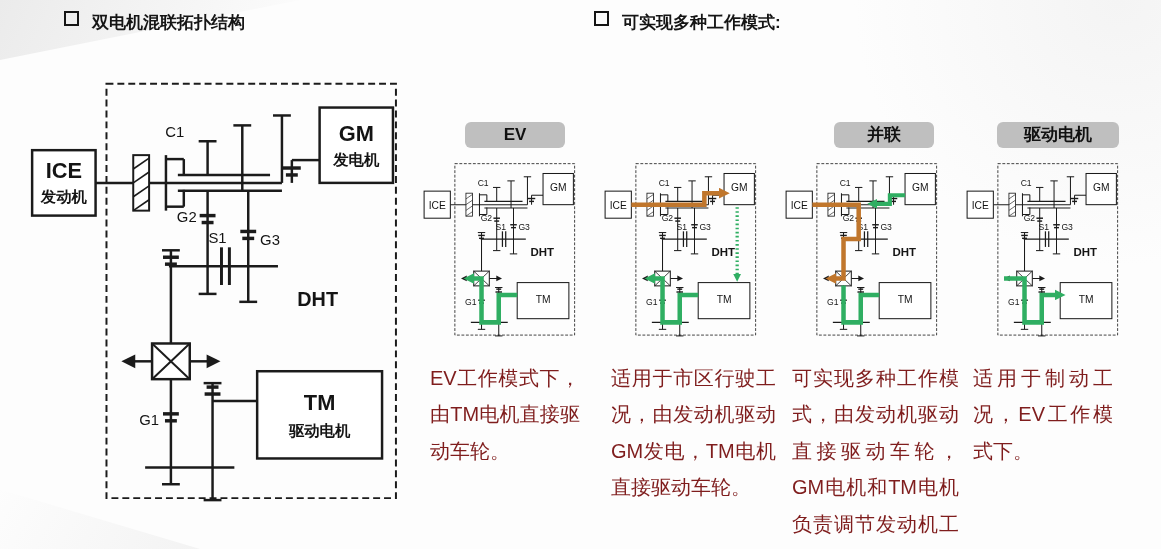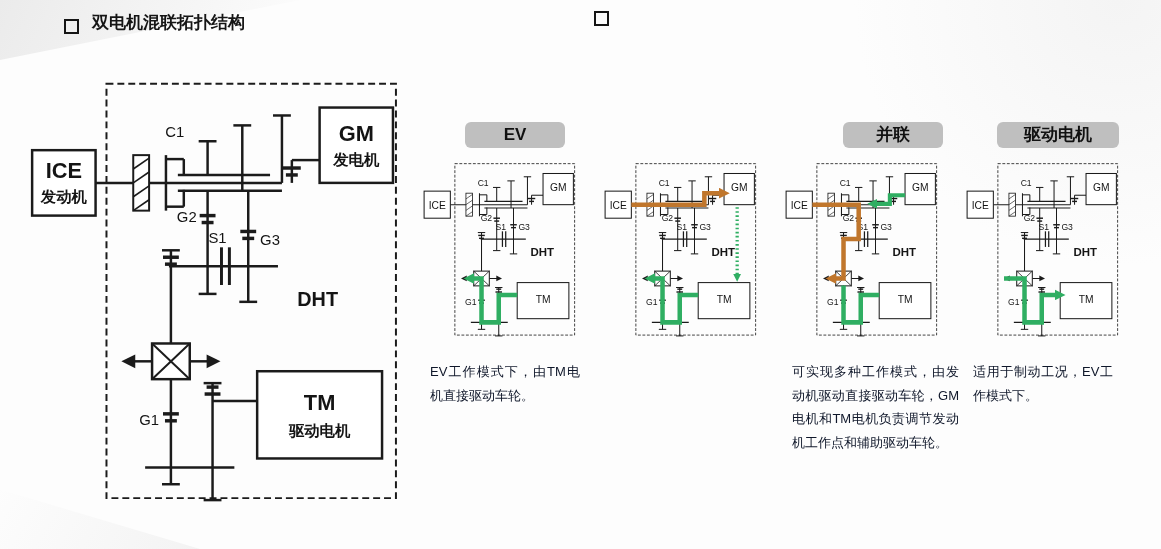--- a/index.html
+++ b/index.html
@@ -11,51 +11,52 @@
   }
   .bg-tl{position:absolute;left:0;top:0;width:300px;height:60px;
     background:linear-gradient(115deg,#ebebeb,rgba(255,255,255,0));
     clip-path:polygon(0 0,300px 0,0 60px);pointer-events:none;}
   .bg-bl{position:absolute;left:0;bottom:0;width:200px;height:70px;
     background:linear-gradient(300deg,#f3f3f3,rgba(255,255,255,0));
     clip-path:polygon(0 100%,0 15%,100% 100%);pointer-events:none;}
   .bg-tr{position:absolute;right:0;top:0;width:420px;height:300px;
     background:radial-gradient(circle at 90% 0%,#f4f4f4 0%,rgba(255,255,255,0) 55%);
     pointer-events:none;}
-  .hdr{position:absolute;display:flex;align-items:flex-end;gap:13px;
+  .hdr{position:absolute;display:flex;align-items:flex-start;gap:13px;
     font-size:17px;font-weight:bold;color:#151515;}
   .hdr-left{left:64px;top:11px;}
   .hdr-right{left:594px;top:11px;}
   .bullet{width:11px;height:11px;border:2.6px solid #151515;display:inline-block;flex:0 0 auto;}
   .main-diagram{position:absolute;left:22px;top:56px;width:392px;height:456px;}
   .mode-col{position:absolute;top:0;width:178px;height:549px;text-decoration:underline;}
   .mode-button{
     position:absolute;top:122px;height:22px;line-height:22px;padding:2px 0;
     background:#bfbfbf;border-radius:6px;text-align:center;
     font-size:17px;font-weight:bold;color:#111;
   }
   .mode-diagram{position:absolute;top:152px;left:0;width:162px;height:189px;}
   .mode-desc{position:absolute;top:360px;left:10px;
-    font-size:13px;line-height:1.82;color:#0f172a;text-align:justify;}
+    font-size:20px;line-height:1.82;color:#7f1d1d;text-align:justify;}
   svg{display:block;}
 </style>
 </head>
 <body>
 
 <div class="bg-tl"></div>
 <div class="bg-bl"></div>
 <div class="bg-tr"></div>
 
 <div class="hdr hdr-left">
   <span class="bullet"></span>
   <span>双电机混联拓扑结构</span>
 </div>
 
 <div class="hdr hdr-right">
   <span class="bullet"></span>
+  <span>可实现多种工作模式:</span>
 </div>
 
 <div class="main-diagram" id="main-diagram">
     <svg viewBox="0 0 395 460" width="100%" height="100%" xmlns="http://www.w3.org/2000/svg">
       <defs>
       <marker id="gaM" markerWidth="2.4" markerHeight="2.4" refX="0.4" refY="1.2" orient="auto">
           <path d="M0,0 L2.4,1.2 L0,2.4 z" fill="#2fae62"></path>
         </marker>
       <marker id="oaM" markerWidth="2.4" markerHeight="2.4" refX="0.4" refY="1.2" orient="auto">
           <path d="M0,0 L2.4,1.2 L0,2.4 z" fill="#c0762c"></path>
@@ -301,24 +302,25 @@
         <text x="176" y="167" font-size="21" font-weight="400" text-anchor="end" fill="#141414" font-family="'Liberation Sans','DejaVu Sans',sans-serif">G2</text>
         <text x="240" y="191" font-size="21" font-weight="400" text-anchor="start" fill="#141414" font-family="'Liberation Sans','DejaVu Sans',sans-serif">G3</text>
         <text x="197" y="189" font-size="21" font-weight="400" text-anchor="middle" fill="#141414" font-family="'Liberation Sans','DejaVu Sans',sans-serif">S1</text>
         <text x="138" y="372" font-size="21" font-weight="400" text-anchor="end" fill="#141414" font-family="'Liberation Sans','DejaVu Sans',sans-serif">G1</text>
         <text x="298" y="252" font-size="28" font-weight="700" text-anchor="middle" fill="#141414" font-family="'Liberation Sans','DejaVu Sans',sans-serif">DHT</text>
         <polyline points="74,128 252,128 252,100 292,100" fill="none" stroke="#c0762c" stroke-width="11" stroke-linejoin="miter" marker-end="url(#oa1)"></polyline>
         <polyline points="332,134 332,300" fill="none" stroke="#2fae62" stroke-width="8" stroke-linejoin="miter" stroke-dasharray="4 6" marker-end="url(#ga1)"></polyline>
         <polyline points="237,348 192,348 192,415 150,415 150,308 128,308" fill="none" stroke="#2fae62" stroke-width="11" stroke-linejoin="miter" marker-end="url(#ga1)"></polyline>
       </svg>
     </div>
+  <div class="mode-desc" style="width:165px">适用于市区行驶工况，由发动机驱动GM发电，TM电机直接驱动车轮。</div>
 </div>
 
 <div class="mode-col" style="left:782px">
-  <div class="mode-button" style="left:61px;width:100px">并联</div>
+  <div class="mode-button" style="left:52px;width:100px">并联</div>
   <div class="mode-diagram">
       <svg viewBox="0 0 395 460" width="100%" height="100%" xmlns="http://www.w3.org/2000/svg">
         <defs>
       <marker id="ga2" markerWidth="2.4" markerHeight="2.4" refX="0.4" refY="1.2" orient="auto">
             <path d="M0,0 L2.4,1.2 L0,2.4 z" fill="#2fae62"></path>
           </marker>
       <marker id="oa2" markerWidth="2.4" markerHeight="2.4" refX="0.4" refY="1.2" orient="auto">
             <path d="M0,0 L2.4,1.2 L0,2.4 z" fill="#c0762c"></path>
           </marker>
     </defs>

